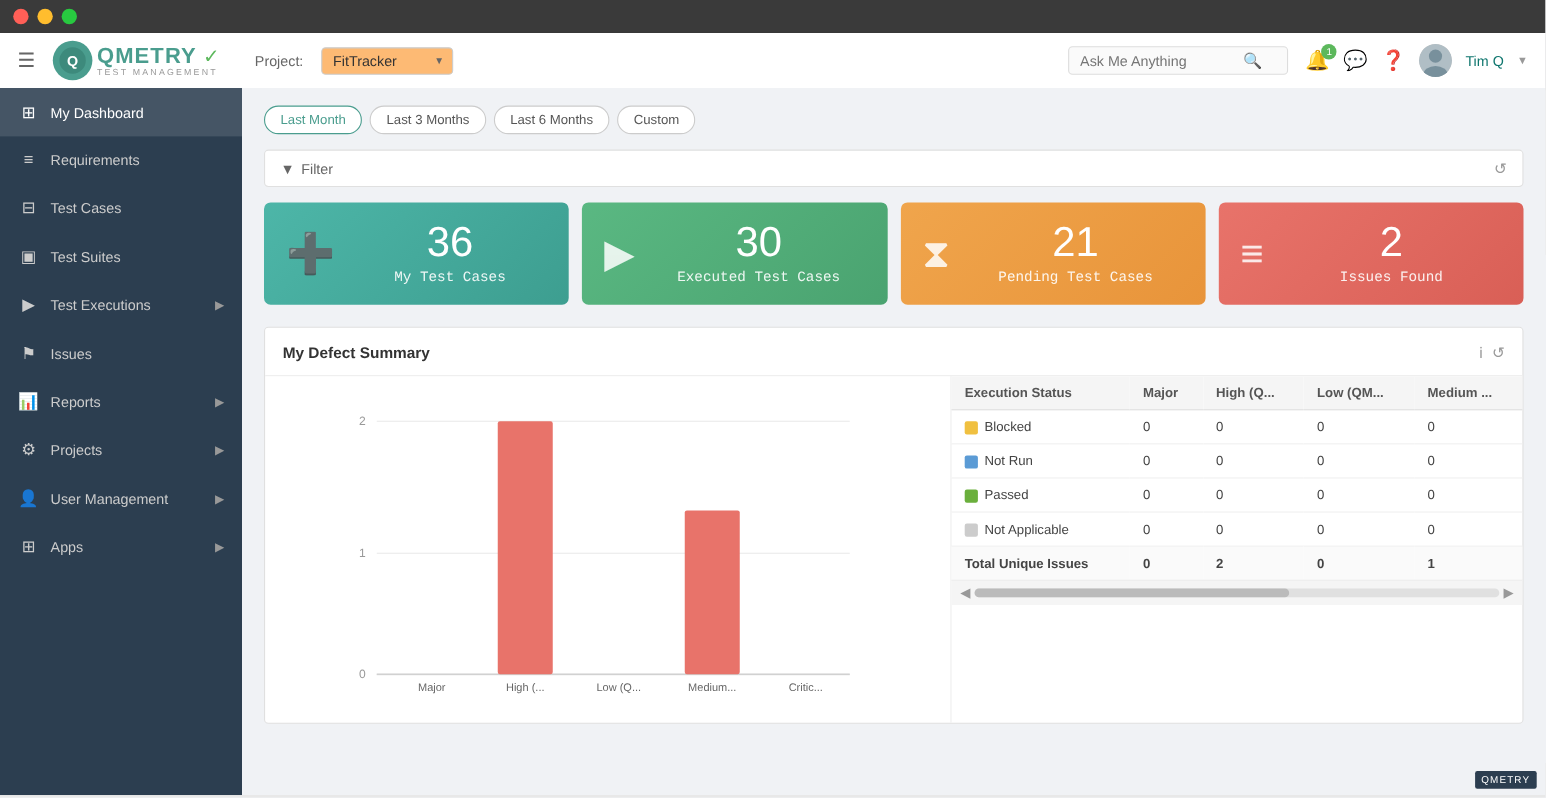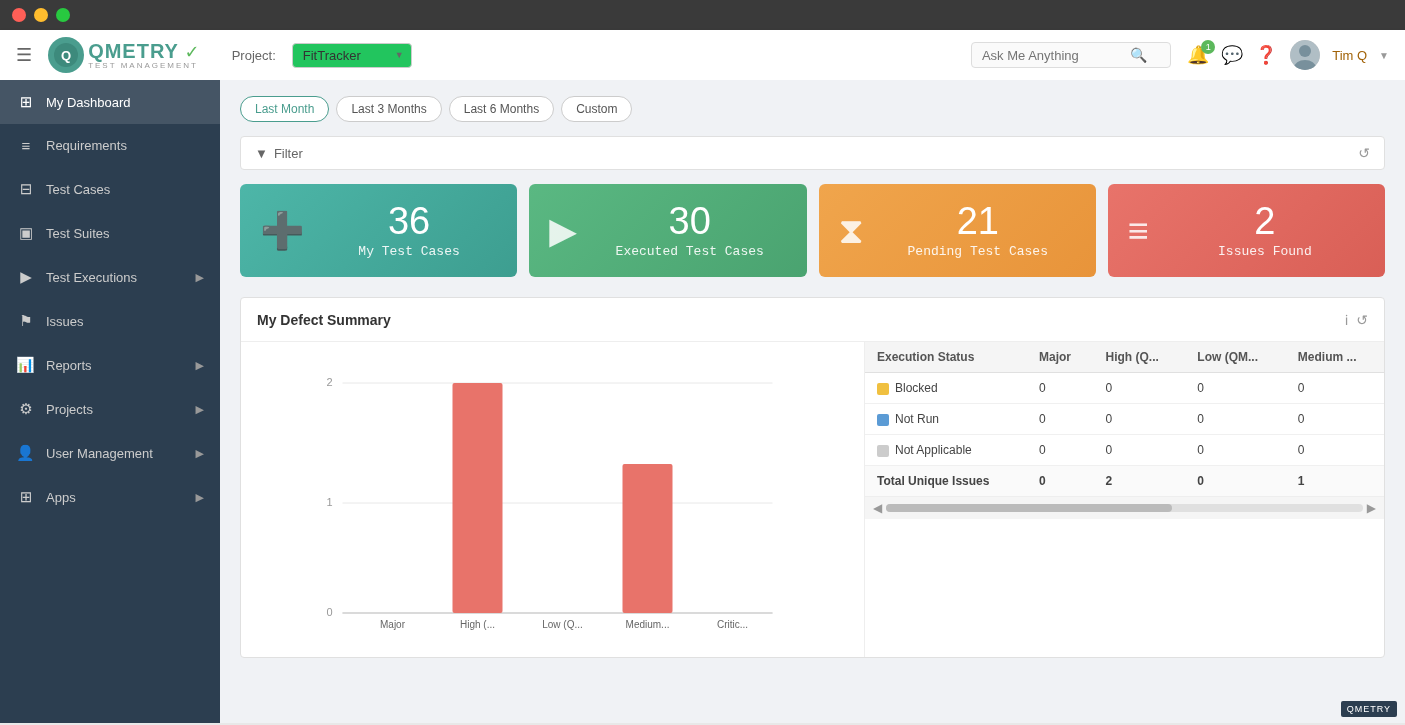--- a/index.html
+++ b/index.html
@@ -14,32 +14,32 @@
 
     
     .app { display: flex; flex-direction: column; height: calc(725px - 32px); background: #f0f0f0; }
 
     
     .topbar { background: #fff; height: 50px; display: flex; align-items: center; padding: 0 16px; box-shadow: 0 1px 3px rgba(0,0,0,0.1); gap: 16px; flex-shrink: 0; }
     .hamburger { font-size: 18px; color: #666; cursor: pointer; }
     .logo { display: flex; align-items: center; gap: 4px; }
     .logo-icon { width: 36px; height: 36px; background: #4a9d8e; border-radius: 50%; display: flex; align-items: center; justify-content: center; color: white; font-weight: bold; font-size: 14px; }
     .project-label { color: #666; font-size: 13px; margin-left: 16px; }
-    .project-select { background: #22c55e; border: 1px solid #ccc; border-radius: 4px; padding: 4px 24px 4px 10px; font-size: 13px; color: #333; cursor: pointer; position: relative; appearance: none; min-width: 120px; }
+    .project-select { background: #fdba74; border: 1px solid #ccc; border-radius: 4px; padding: 4px 24px 4px 10px; font-size: 13px; color: #333; cursor: pointer; position: relative; appearance: none; min-width: 120px; }
     .project-select-wrap { position: relative; display: inline-block; }
     .project-select-wrap::after { content: '▼'; font-size: 9px; position: absolute; right: 8px; top: 50%; transform: translateY(-50%); color: #666; pointer-events: none; }
     .topbar-spacer { flex: 1; }
     .search-bar { display: flex; align-items: center; border: 1px solid #ddd; border-radius: 4px; padding: 4px 10px; background: #fafafa; gap: 8px; min-width: 200px; }
     .search-input { border: none; outline: none; background: transparent; font-size: 13px; color: #666; width: 140px; }
     .search-icon { color: #999; font-size: 14px; }
     .topbar-icons { display: flex; align-items: center; gap: 12px; color: #666; }
     .topbar-icon { font-size: 18px; cursor: pointer; position: relative; }
     .badge { position: absolute; top: -4px; right: -6px; background: #5cb85c; color: white; border-radius: 50%; width: 14px; height: 14px; font-size: 9px; display: flex; align-items: center; justify-content: center; }
     .user-avatar { width: 30px; height: 30px; border-radius: 50%; background: #ccc; display: flex; align-items: center; justify-content: center; font-size: 12px; overflow: hidden; }
-    .user-name { color: #a16207; font-size: 13px; cursor: pointer; }
+    .user-name { color: #0f766e; font-size: 13px; cursor: pointer; }
 
     
     .main { display: flex; flex: 1; overflow: hidden; }
 
     
     .sidebar { width: 220px; background: #2c3e50; color: #ccc; display: flex; flex-direction: column; overflow-y: auto; flex-shrink: 0; }
     .sidebar-item { display: flex; align-items: center; gap: 10px; padding: 13px 16px; cursor: pointer; font-size: 13px; transition: background 0.2s; }
     .sidebar-item.active { background: rgba(255,255,255,0.12); color: white; }
     .sidebar-item .icon { font-size: 15px; width: 20px; text-align: center; }
     .sidebar-item .arrow { margin-left: auto; font-size: 11px; color: #999; }
@@ -321,20 +321,29 @@
       <span class="status-dot" style="background:#f0c040;"></span>Blocked
     </td>
     <td>0</td>
     <td>0</td>
     <td>0</td>
     <td>0</td>
   </tr>
                     <tr>
     <td>
       <span class="status-dot" style="background:#5b9bd5;"></span>Not Run
+    </td>
+    <td>0</td>
+    <td>0</td>
+    <td>0</td>
+    <td>0</td>
+  </tr>
+                    <tr>
+    <td>
+      <span class="status-dot" style="background:#6aaf3c;"></span>Passed
     </td>
     <td>0</td>
     <td>0</td>
     <td>0</td>
     <td>0</td>
   </tr>
                     <tr>
     <td>
       <span class="status-dot" style="background:#ccc;"></span>Not Applicable
     </td>

